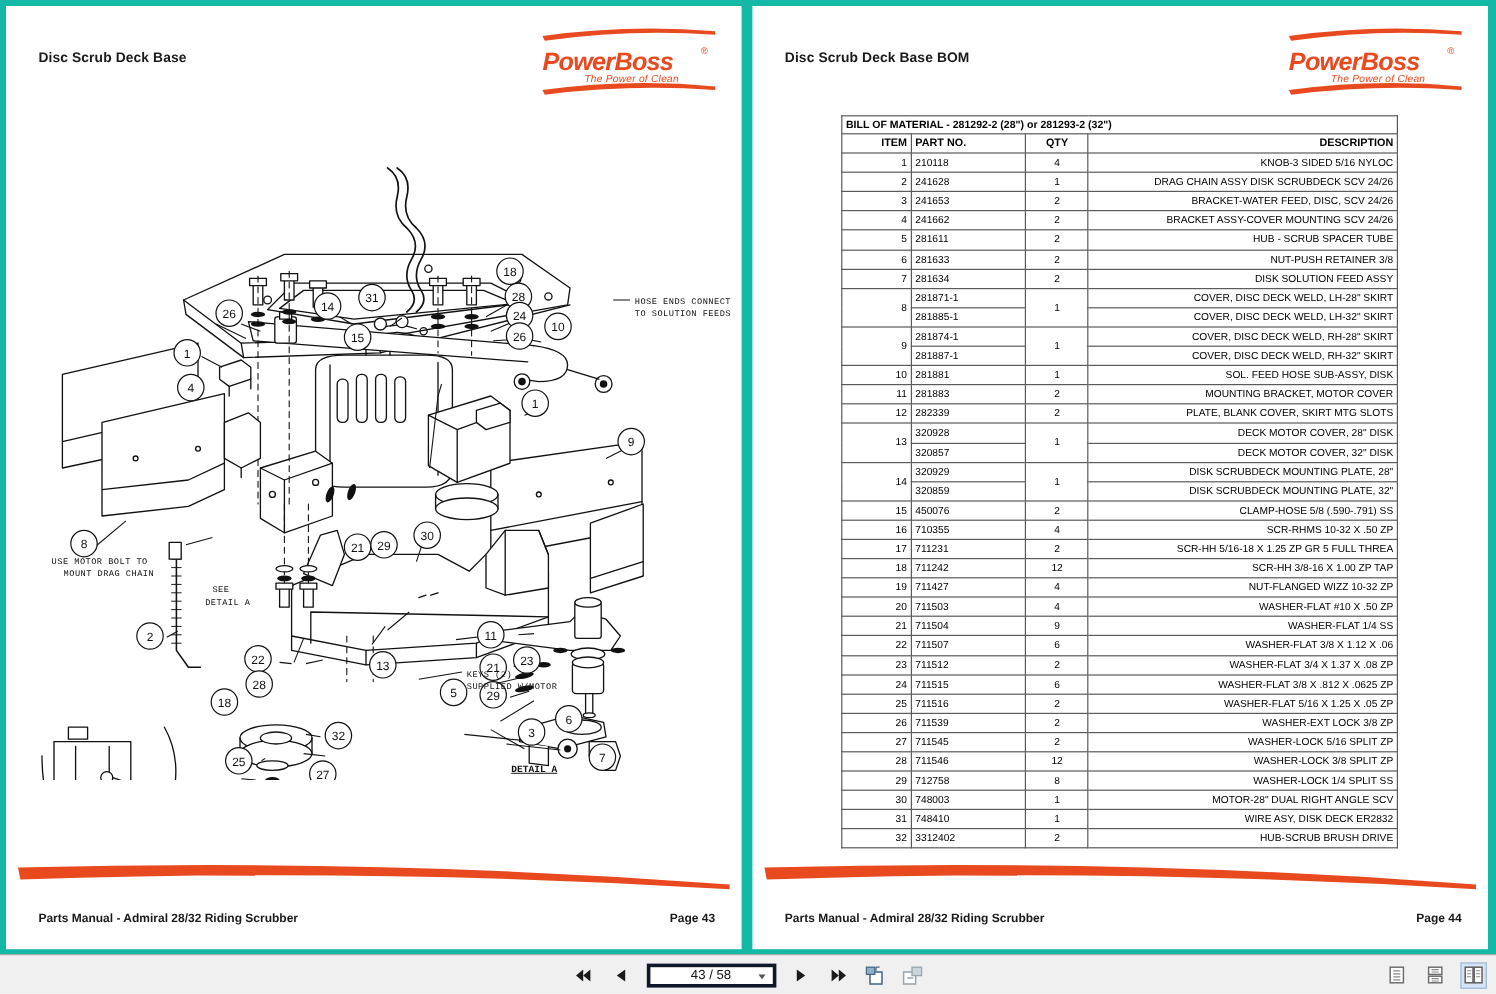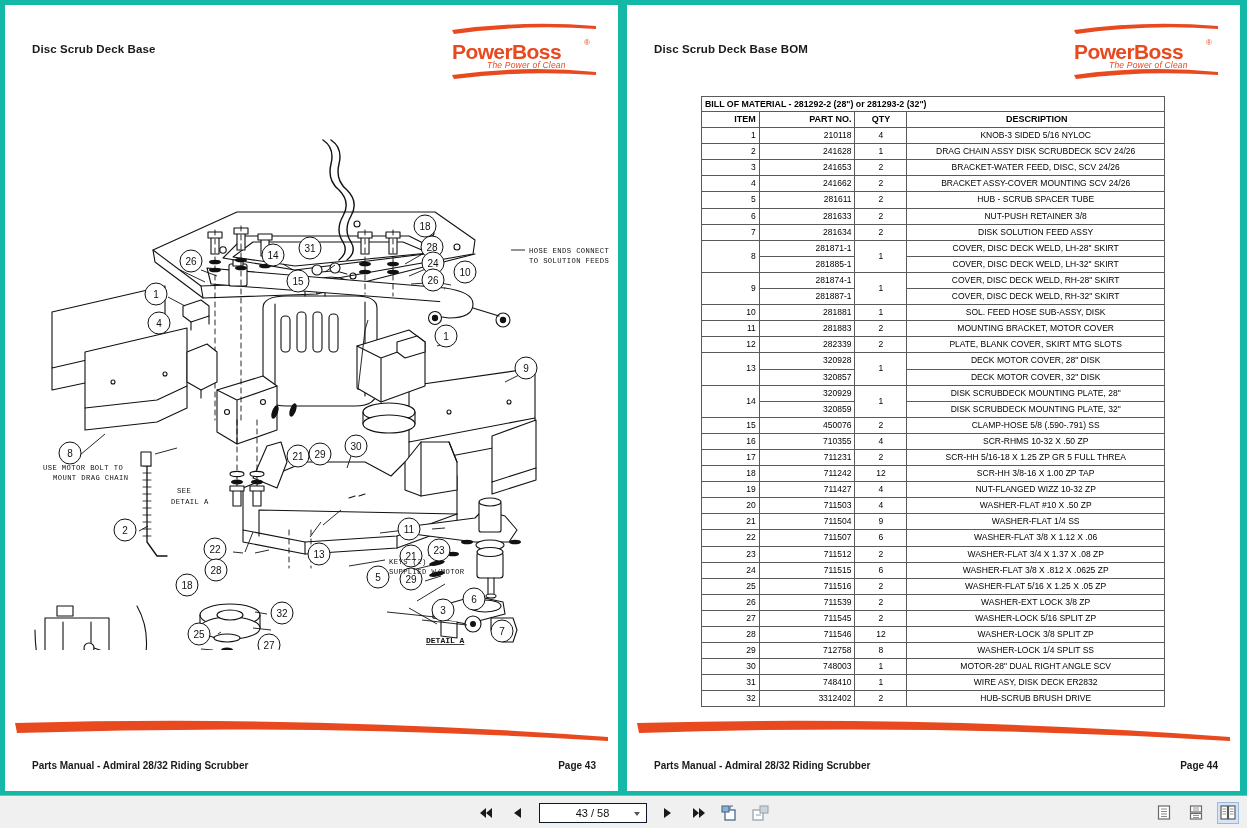--- a/index.html
+++ b/index.html
@@ -38,21 +38,21 @@
     position: absolute; left: 27px; top: 38px;
     font-size: 11.5px; font-weight: bold; color: #1a1a1a;
     letter-spacing: .1px; white-space: nowrap;
   }
   .logo {
     position: absolute; right: 18px; top: 16px;
     width: 152px; height: 60px;
   }
   .logo .word {
     position: absolute; left: 4px; top: 19px;
-    font-size: 21px; font-weight: bold; 
+    font-size: 21px; font-weight: bold; font-style: italic;
     color: #E8491F; letter-spacing: -.6px; white-space: nowrap;
     font-family: "Liberation Sans", sans-serif;
   }
   .logo .reg {
     position: absolute; left: 136px; top: 17px;
     font-size: 8px; color: #E8491F;
   }
   .logo .tag {
     position: absolute; left: 39px; top: 39px;
     font-size: 8.5px; font-style: italic; font-weight: normal;
@@ -90,23 +90,23 @@
     font-weight: normal;
   }
   table.bom tr.title-row td {
     font-weight: bold; font-size: 8.8px;
     height: 14px; line-height: 14px;
   }
   table.bom tr.head-row td {
     font-weight: bold; font-size: 9px;
   }
   .c-item { width: 58px;  text-align: right; }
-  .c-part { width: 96px;  text-align: right; }
+  .c-part { width: 96px;  text-align: left; }
   .c-qty  { width: 52px;  text-align: center; }
-  .c-desc { width: 258px; text-align: center; padding-left: 5px; }
+  .c-desc { width: 258px; text-align: right; padding-left: 5px; }
   .head-row .c-desc { padding-left: 5px; }
 
   
   .diagram { position: absolute; left: 0; top: 85px; width: 613px; height: 560px; }
 
   
   .toolbar {
     position: absolute; left: 0; bottom: 0;
     width: 1247px; height: 33px;
     background: #f0f0f0;
@@ -118,21 +118,21 @@
     height: 33px; display: flex; align-items: center; gap: 11px;
   }
   .tb-btn {
     width: 20px; height: 22px;
     display: flex; align-items: center; justify-content: center;
     cursor: pointer; background: transparent; border: none;
   }
   .pagebox {
     width: 108px; height: 20px;
     background: #ffffff;
-    border: 1px solid #0f172a;
+    border: 3px solid #0f172a;
     display: flex; align-items: center;
     position: relative;
   }
   .pagebox .val {
     flex: 1; text-align: center;
     font-size: 11px; color: #111;
   }
   .pagebox .caret {
     position: absolute; right: 6px; top: 50%;
     margin-top: -1px;

